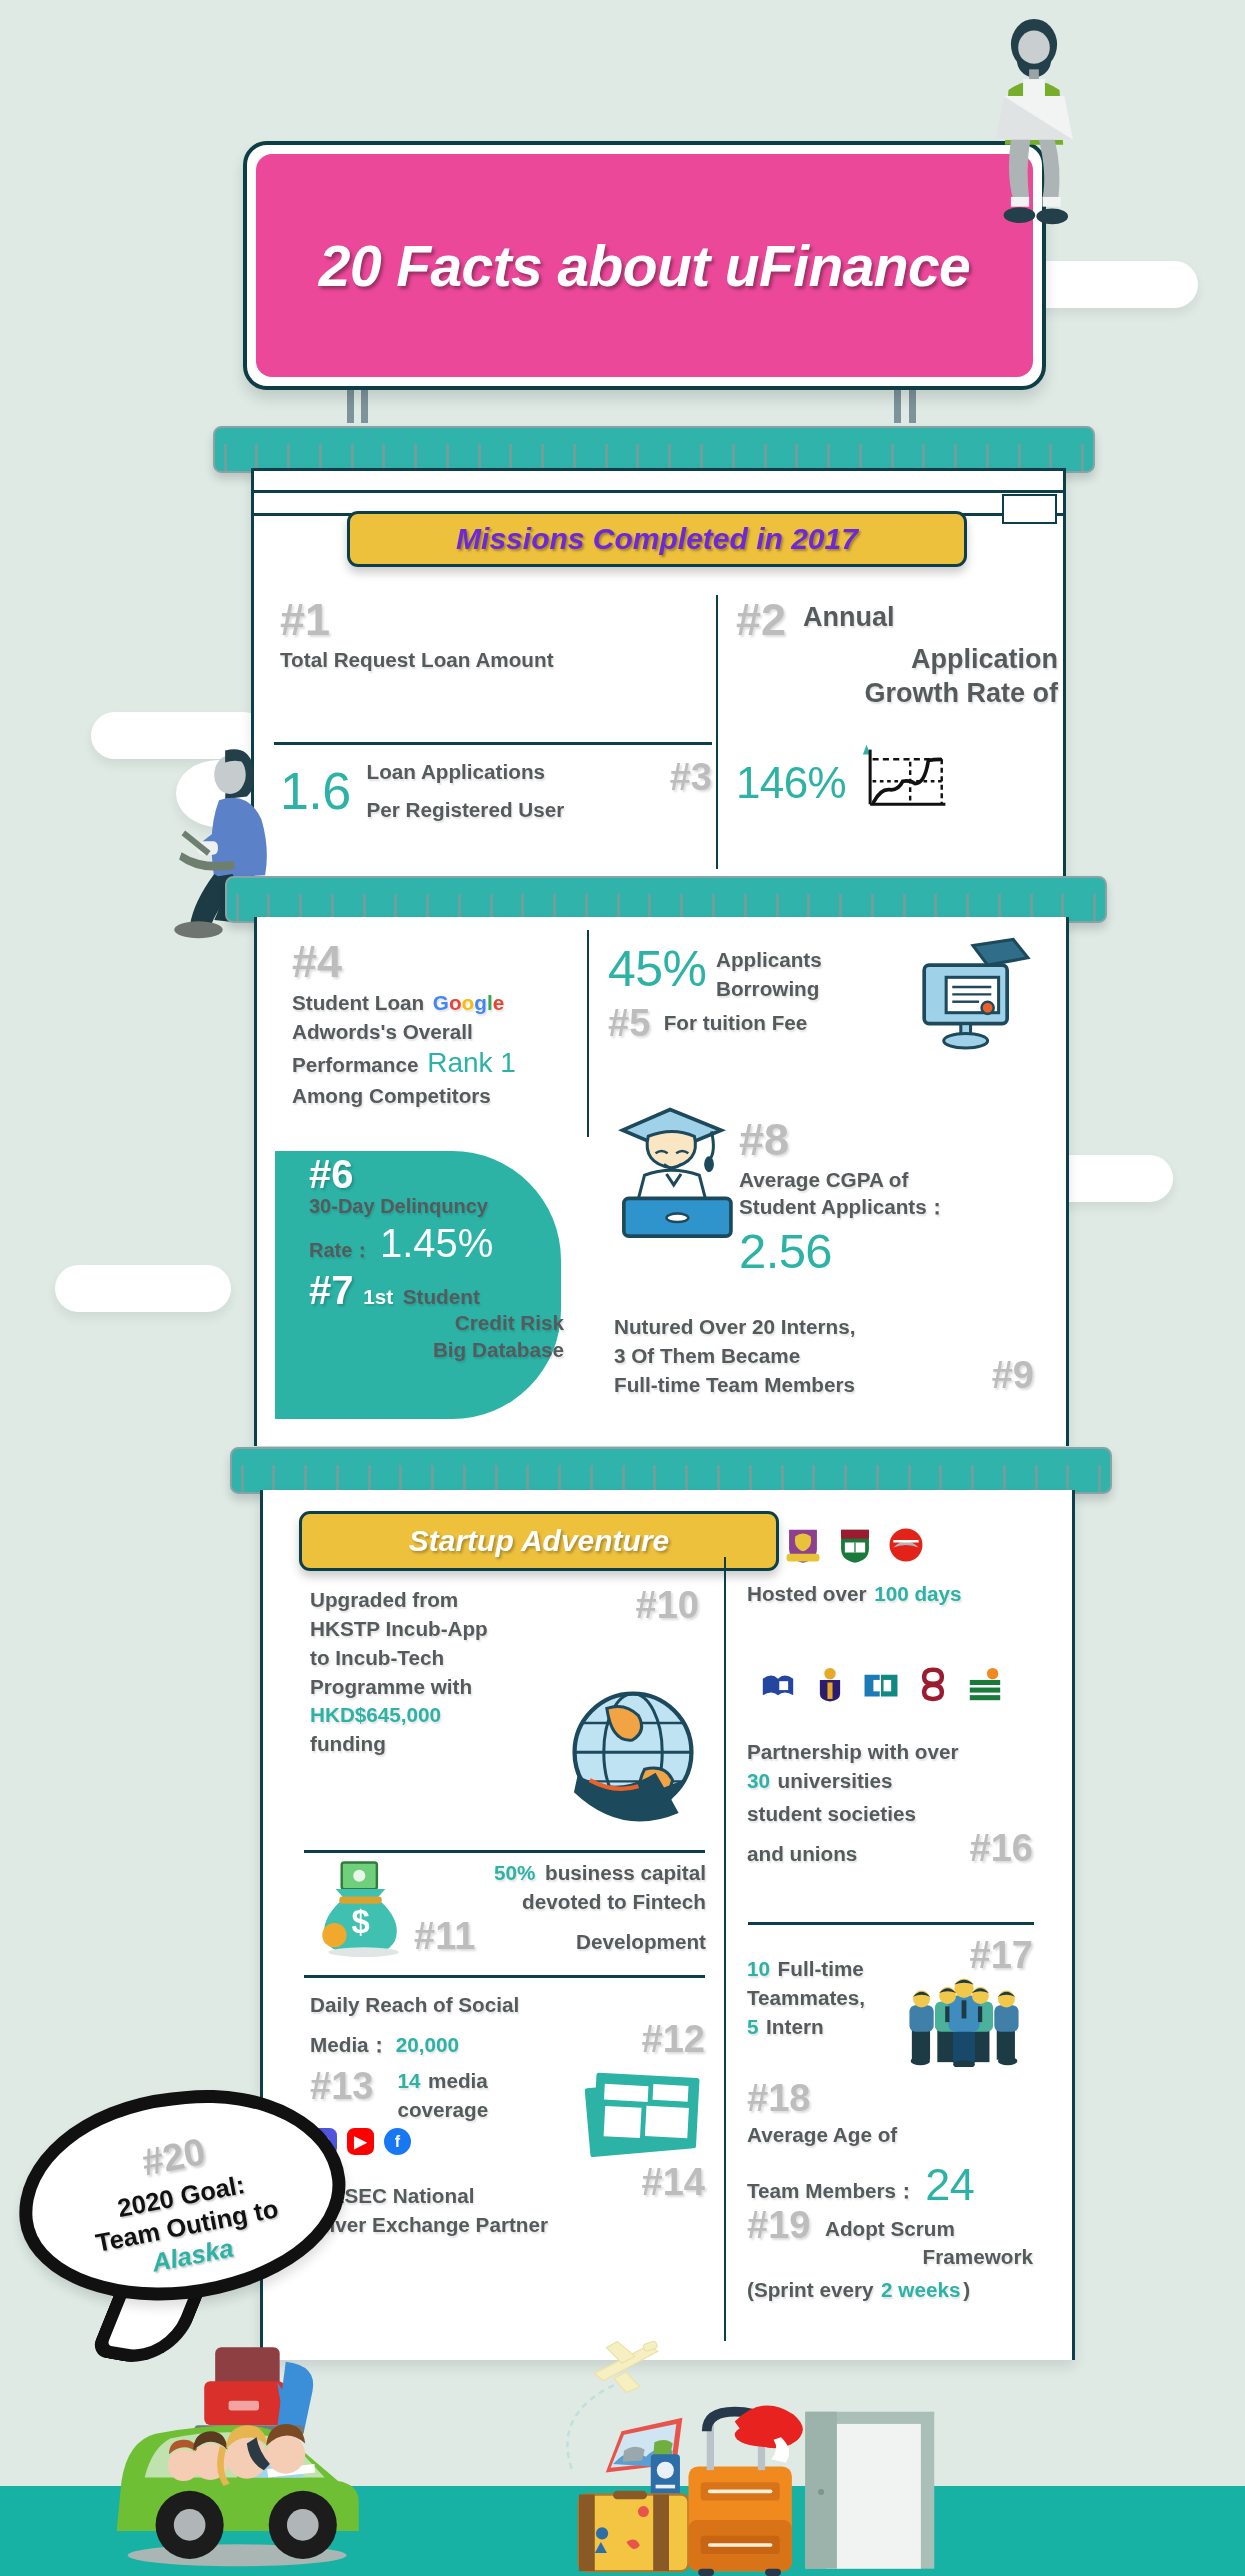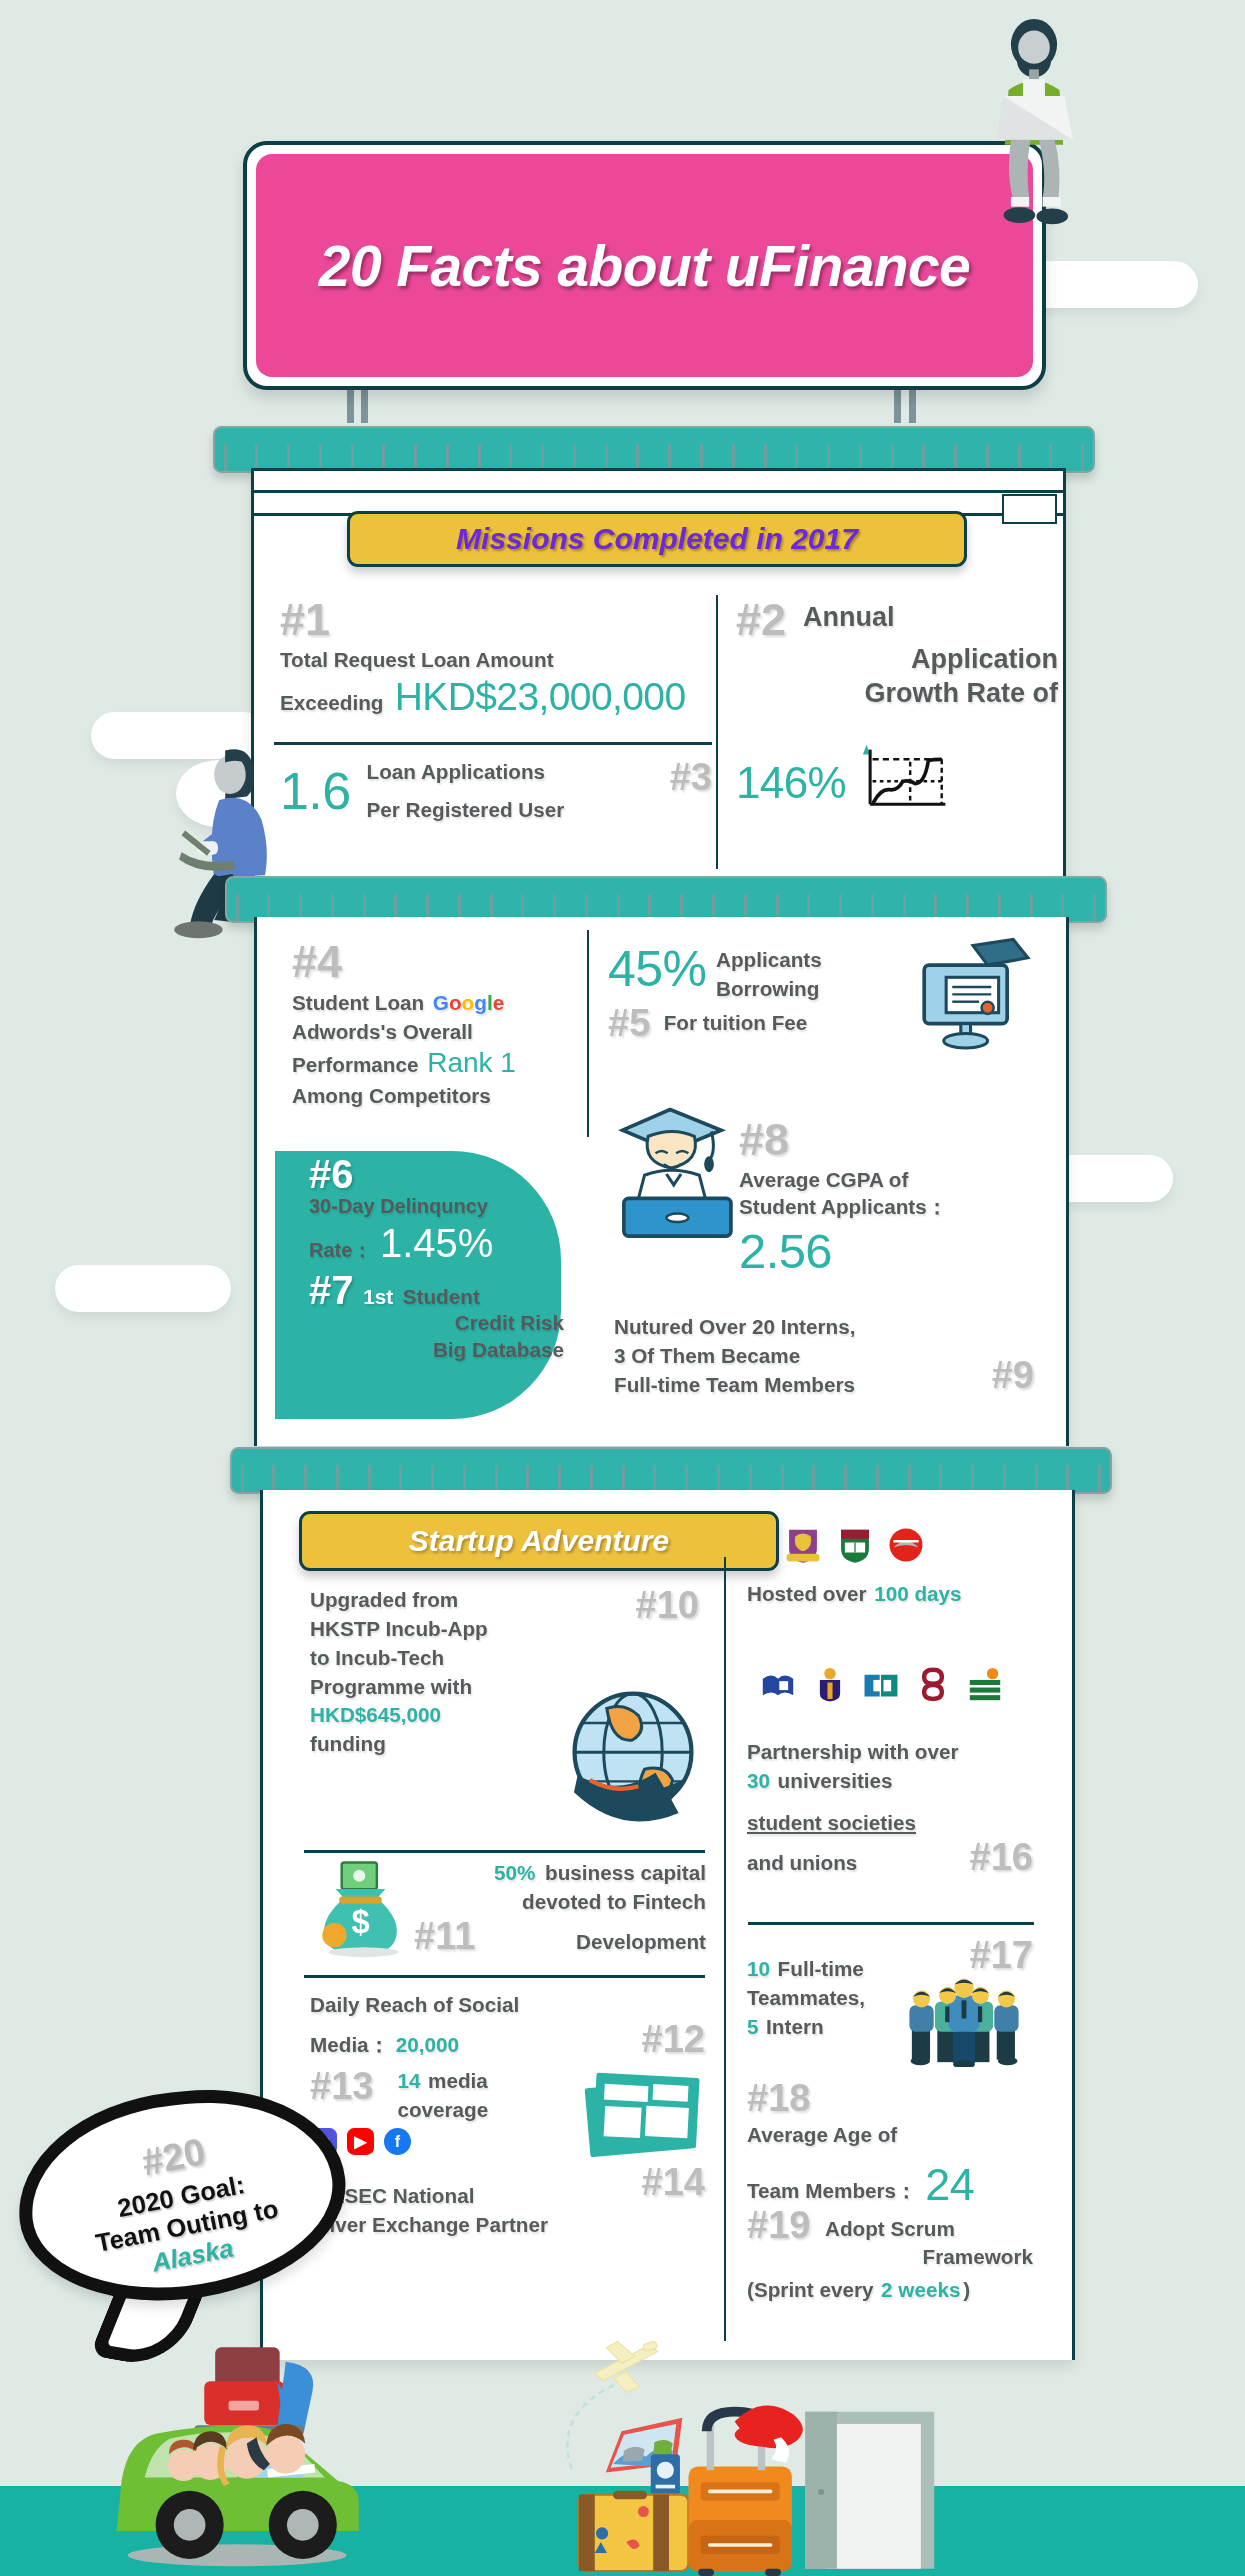--- a/index.html
+++ b/index.html
@@ -200,24 +200,20 @@
 <div class="yellow-head" style="left:347px; top:511px; width:620px; height:56px;">
   <span>Missions Completed in 2017</span>
 </div>
 
 <div class="vline" style="left:716px; top:595px; height:274px;"></div>
 <div class="divline" style="left:274px; top:742px; width:438px;"></div>
 
 <div class="abs" style="left:280px; top:599px; width:432px;">
   <div class="num">#1</div>
   <div class="txt" style="margin-top:4.9px;">Total Request Loan Amount</div>
-  <div style="margin-top:3.6px; white-space:nowrap;">
-    <span class="txt">Exceeding</span>
-    <span class="big" style="margin-left:8.5px;">HKD$23,000,000</span>
-  </div>
 </div>
 
 <div class="abs" style="left:736px; top:599px; width:322px;">
   <div style="display:flex; align-items:flex-start; gap:17px;">
     <div class="num">#2</div>
     <div class="txt" style="font-size:27px; margin-top:2.4px;">Annual</div>
   </div>
   <div class="txt" style="font-size:27px; text-align:right; margin-top:1.2px;">Application</div>
   <div class="txt" style="font-size:27px; text-align:right; margin-top:1.2px;">Growth Rate of</div>
   <div style="display:flex; align-items:flex-end; gap:12px; margin-top:3.6px;">
@@ -585,21 +581,21 @@
       <rect x="6" y="46" width="48" height="8" fill="#1a7a3c"></rect>
     </svg>
 </div>
 
 <div class="abs" style="left:747px; top:1739px; width:286px;">
   <div class="txt">Partnership with over</div>
   <div style="margin-top:3.6px; white-space:nowrap;">
     <span class="txt hl">30</span>
     <span class="txt" style="margin-left:4.9px;">universities</span>
   </div>
-  <div class="txt" style="margin-top:17px;text-decoration:underline;">student societies</div>
+  <div class="txt" style="margin-top:8px;">student societies</div>
   <div style="display:flex; justify-content:space-between; align-items:flex-end; margin-top:3.6px;">
     <span class="txt">and unions</span>
     <span class="num sm">#16</span>
   </div>
 </div>
 
 <div class="abs" style="left:747px; top:1937px; width:286px;">
   <div style="text-align:right;">
     <span class="num sm">#17</span>
   </div>

